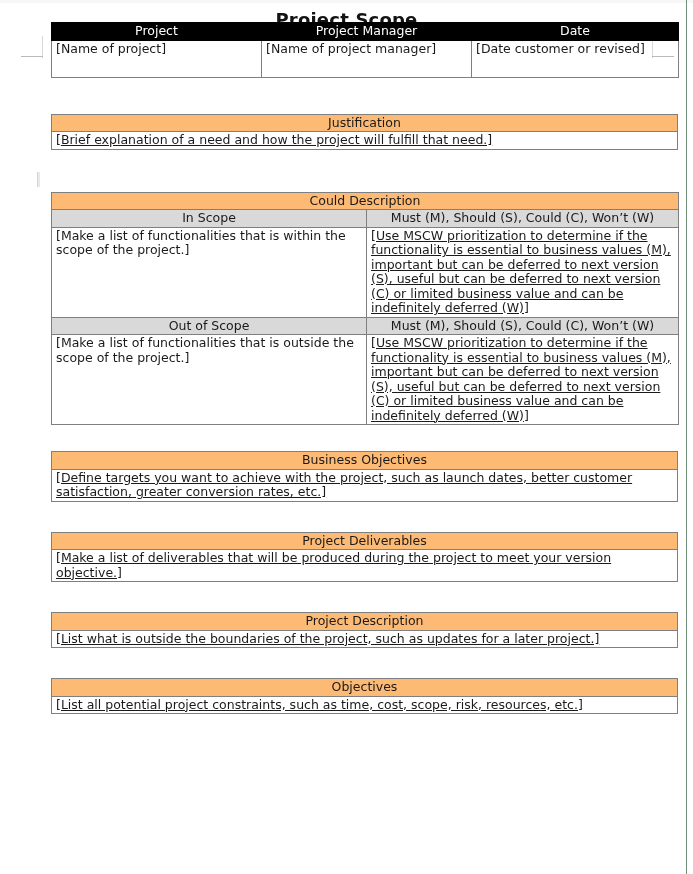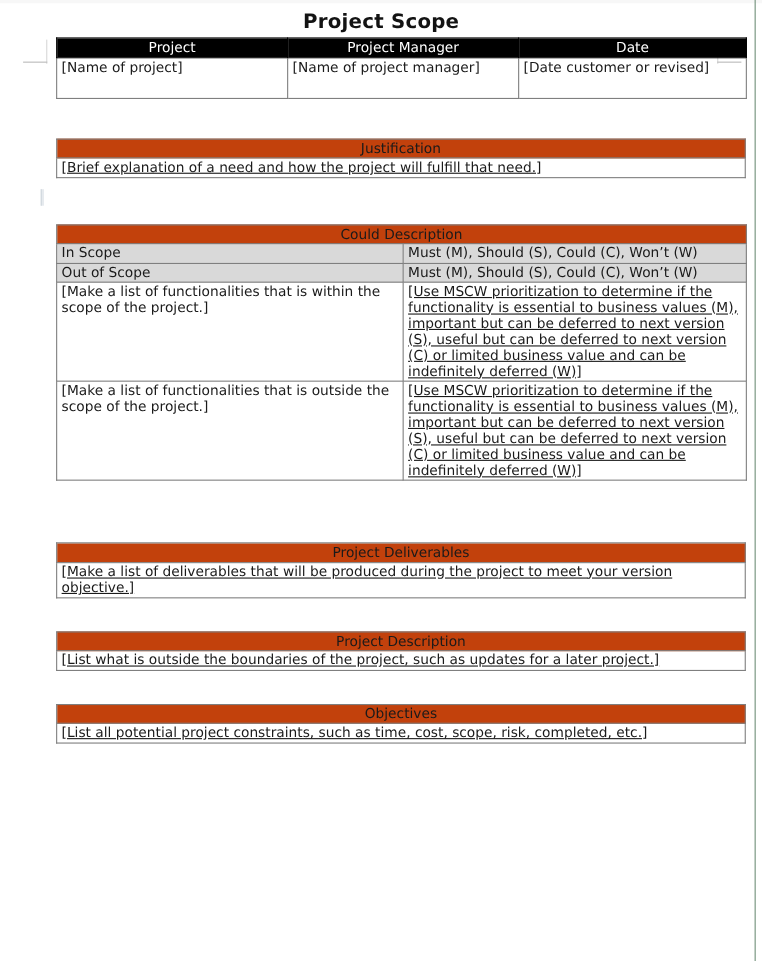--- a/index.html
+++ b/index.html
@@ -47,21 +47,21 @@
     font-weight: bold;
     letter-spacing: 0.2px;
     margin: 0;
     padding: 9px 0 0 0;
     color: #131313;
   }
 
   .content {
     position: absolute;
     left: 35px;
-    top: 12px;
+    top: 0;
     width: 627px;
     padding-left: 16px;
   }
 
   
   .crop-mark {
     position: absolute;
     pointer-events: none;
   }
   .crop-mark .v {
@@ -108,26 +108,26 @@
     color: #1a1a1a;
   }
 
   .hdr-black {
     background: #000000;
     color: #ffffff !important;
     text-align: center;
     border-color: #000000 !important;
   }
   .hdr-gray {
-    background: #c2410c;
+    background: #fdba74;
     text-align: center;
   }
   .hdr-lightgray {
     background: #d9d9d9;
-    text-align: left;
+    text-align: center;
   }
   .c-center { text-align: left; }
   .c-left { text-align: left; text-decoration: underline; }
   .v-mid { vertical-align: middle; }
 
   .spacer {
     height: 28px;
   }
 
   .block {
@@ -209,36 +209,46 @@
         </colgroup>
       <tbody>
         <tr>
           <td class="hdr-gray" colspan="2">Could Description</td>
         </tr>
         <tr>
           <td class="hdr-lightgray v-mid">In Scope</td>
           <td class="hdr-lightgray">Must (M), Should (S), Could (C), Won’t (W)</td>
         </tr>
         <tr>
+          <td class="c-center v-mid">[Make a list of functionalities that is within the scope of the project.]</td>
+          <td class="c-left">[Use MSCW prioritization to determine if the functionality is essential to business values (M), important but can be deferred to next version (S), useful but can be deferred to next version (C) or limited business value and can be indefinitely deferred (W)]</td>
+        </tr>
+        <tr>
           <td class="hdr-lightgray v-mid">Out of Scope</td>
           <td class="hdr-lightgray">Must (M), Should (S), Could (C), Won’t (W)</td>
         </tr>
         <tr>
-          <td class="c-center v-mid">[Make a list of functionalities that is within the scope of the project.]</td>
-          <td class="c-left">[Use MSCW prioritization to determine if the functionality is essential to business values (M), important but can be deferred to next version (S), useful but can be deferred to next version (C) or limited business value and can be indefinitely deferred (W)]</td>
-        </tr>
-        <tr>
           <td class="c-center v-mid">[Make a list of functionalities that is outside the scope of the project.]</td>
           <td class="c-left">[Use MSCW prioritization to determine if the functionality is essential to business values (M), important but can be deferred to next version (S), useful but can be deferred to next version (C) or limited business value and can be indefinitely deferred (W)]</td>
         </tr>
       </tbody>
     </table>
 
     <div class="spacer" style="height:26px"></div>
 
+    <table class="tbl block">
+      <tbody>
+        <tr>
+          <td class="hdr-gray">Business Objectives</td>
+        </tr>
+        <tr>
+          <td class="c-left">[Define targets you want to achieve with the project, such as launch dates, better customer satisfaction, greater conversion rates, etc.]</td>
+        </tr>
+      </tbody>
+    </table>
 
     <div class="spacer" style="height:30px"></div>
 
     <table class="tbl block">
       <tbody>
         <tr>
           <td class="hdr-gray">Project Deliverables</td>
         </tr>
         <tr>
           <td class="c-left">[Make a list of deliverables that will be produced during the project to meet your version objective.]</td>
@@ -260,19 +270,19 @@
     </table>
 
     <div class="spacer" style="height:30px"></div>
 
     <table class="tbl block">
       <tbody>
         <tr>
           <td class="hdr-gray">Objectives</td>
         </tr>
         <tr>
-          <td class="c-left">[List all potential project constraints, such as time, cost, scope, risk, completed, etc.]</td>
+          <td class="c-left">[List all potential project constraints, such as time, cost, scope, risk, resources, etc.]</td>
         </tr>
       </tbody>
     </table>
 
   </div>
 </div>
 
 </body></html>

